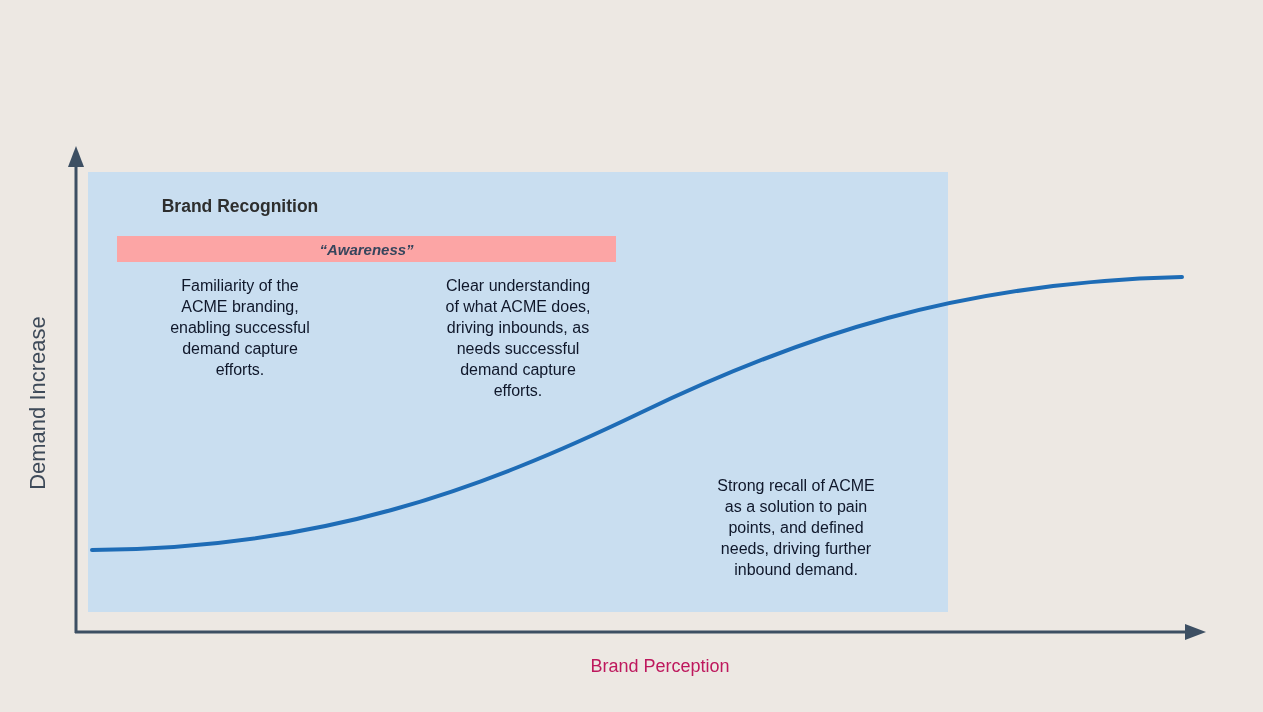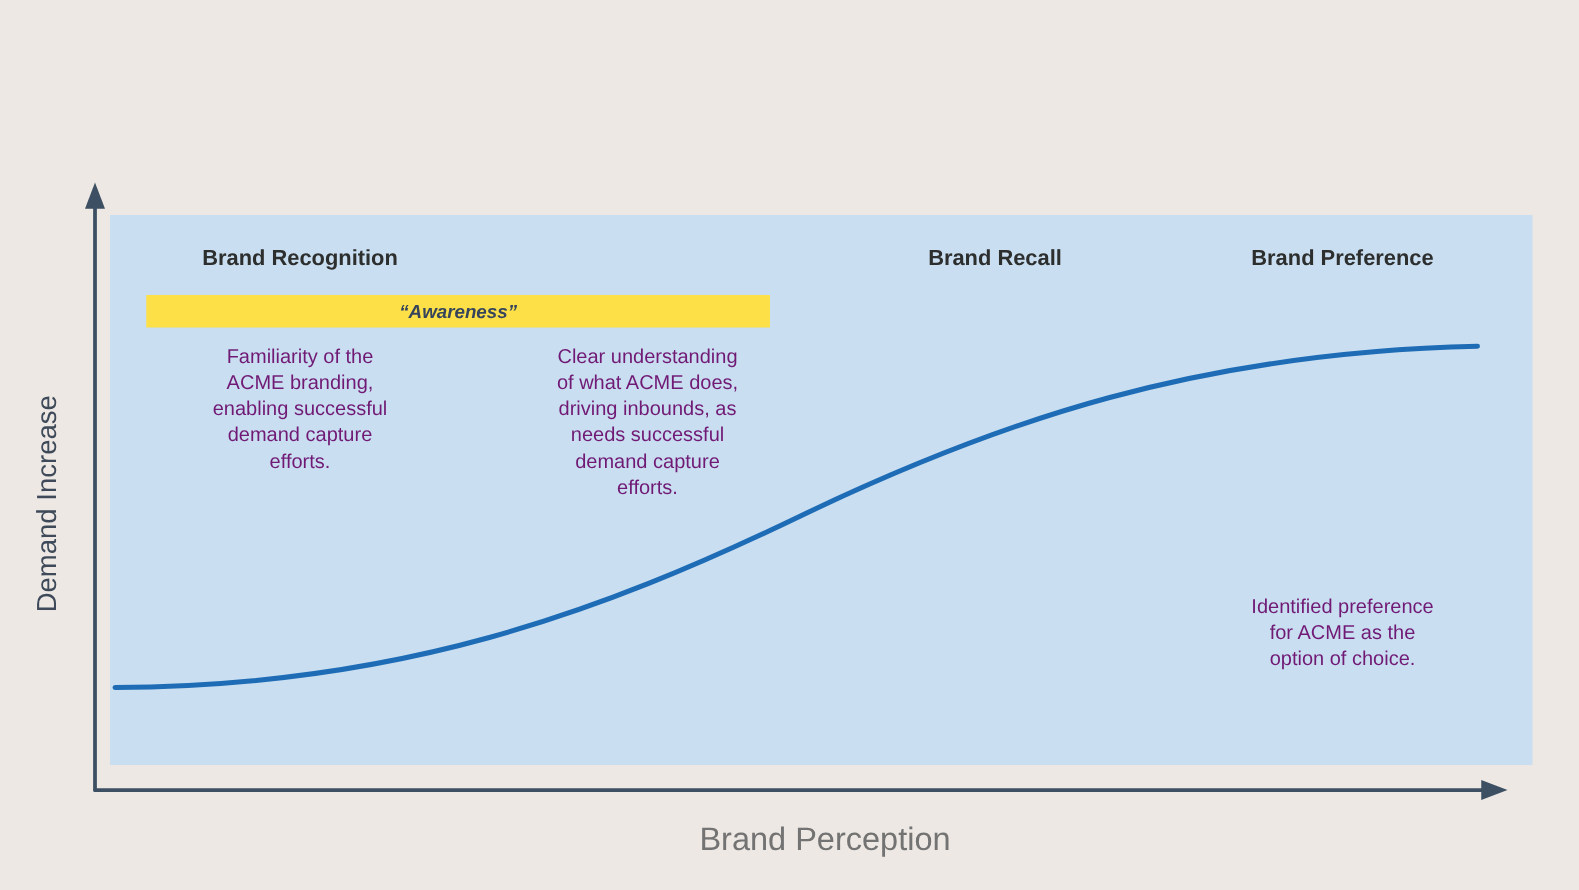--- a/index.html
+++ b/index.html
@@ -45,29 +45,29 @@
   }
   .panel-body {
     margin: 0;
     position: absolute;
     top: 103px;
     left: 12px;
     right: 12px;
     text-align: center;
     font-size: 16px;
     line-height: 21px;
-    color: #701a75;
+    color: #0f172a;
     white-space: pre-line;
   }
   .panel-body.low { top: 303px; }
   .band {
     position: absolute;
     top: 236px;
     height: 26px;
-    background: #fde047;
+    background: #fca5a5;
     display: flex;
     align-items: center;
     justify-content: center;
   }
   .band span {
     font-size: 15px;
     font-style: italic;
     font-weight: bold;
     color: #36455c;
   }
@@ -86,23 +86,23 @@
     font-size: 22px;
     font-weight: 300;
     color: #3e4a59;
   }
   .x-axis-label {
     position: absolute;
     left: 130px;
     top: 656px;
     width: 1060px;
     text-align: center;
-    font-size: 26px;
+    font-size: 18px;
     font-weight: 300;
-    color: #737373;
+    color: #be185d;
   }
 </style>
 </head>
 <body>
 
 <div class="stage">
 
 
   <div class="y-axis-label">Demand Increase</div>
   <div class="x-axis-label">Brand Perception</div>
@@ -119,29 +119,27 @@
   <section class="panel" style="left:366px">
     <p class="panel-body">Clear understanding
 of what ACME does,
 driving inbounds, as
 needs successful
 demand capture
 efforts.</p>
   </section>
 
   <section class="panel" style="left:644px">
-    <h2 class="panel-title">Brand Recall</h2>
+    <p class="panel-body low">Strong recall of ACME
+as a solution to pain
+points, and defined
+needs, driving further
+inbound demand.</p>
   </section>
 
-  <section class="panel" style="left:922px">
-    <h2 class="panel-title">Brand Preference</h2>
-    <p class="panel-body low">Identified preference
-for ACME as the
-option of choice.</p>
-  </section>
 
   <div class="band" style="left:117px;width:499px">
     <span>“Awareness”</span>
   </div>
 
   <svg class="axis-layer" width="1263" height="712" viewBox="0 0 1263 712">
 
     <path d="M 92 550 C 320 549 480 490 640 413 C 800 336 960 282 1182 277" fill="none" stroke="#1e6cb6" stroke-width="4" stroke-linecap="round"></path>
 
     <line x1="76" y1="162" x2="76" y2="633" stroke="#3d4f63" stroke-width="3"></line>

